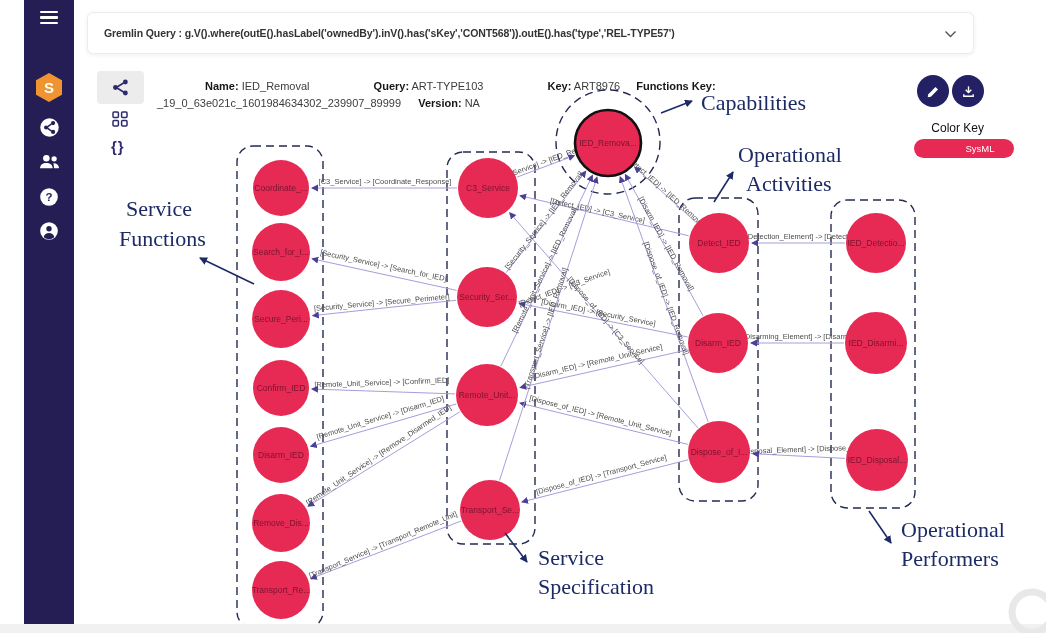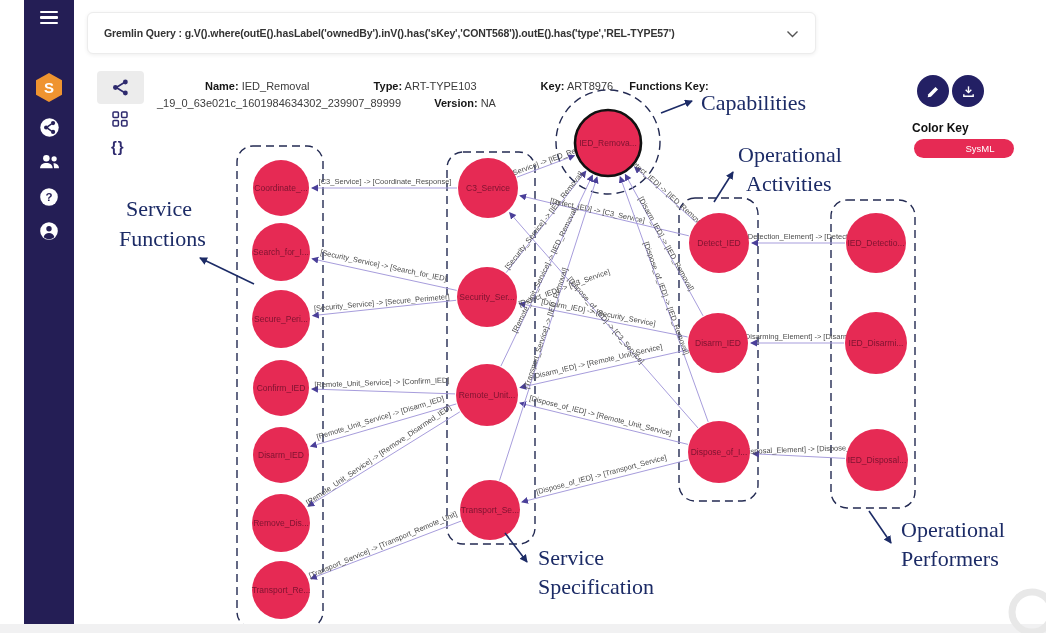--- a/index.html
+++ b/index.html
@@ -8,41 +8,41 @@
   
   .sidebar{position:absolute;left:24px;top:0;width:50px;height:624px;background:#241e55;}
   .menu-btn{position:absolute;left:16px;top:11px;width:18px;cursor:pointer;}
   .menu-btn span{display:block;height:2.2px;background:#fff;margin-bottom:3.2px;border-radius:1px;}
   .logo{position:absolute;left:12px;top:73px;width:26px;height:29px;background:#ef9430;
         clip-path:polygon(50% 0,100% 25%,100% 75%,50% 100%,0 75%,0 25%);
         display:flex;align-items:center;justify-content:center;
         color:#fff;font-weight:800;font-size:15px;}
   .side-icon{position:absolute;left:15px;width:21px;height:21px;}
   
-  .query-card{position:absolute;left:87px;top:12px;width:729px;height:42px;background:#fff;
+  .query-card{position:absolute;left:87px;top:12px;width:887px;height:42px;background:#fff;
         border:1px solid #ececec;border-radius:6px;box-shadow:0 1px 4px rgba(0,0,0,.07);
         display:flex;align-items:center;padding:0 16px;box-sizing:border-box;}
   .query-text{font-size:10.5px;font-weight:700;color:#333;letter-spacing:-.1px;white-space:nowrap;}
   .query-chevron{margin-left:auto;}
   
   .share-box{position:absolute;left:97px;top:71px;width:47px;height:33px;background:#ececec;
         border-radius:4px;display:flex;align-items:center;justify-content:center;}
   .grid-icon{position:absolute;left:112px;top:111px;}
   .braces{position:absolute;left:111px;top:138px;font-size:15px;font-weight:700;color:#2e2a6e;letter-spacing:1px;}
   
   .node-info{position:absolute;left:157px;top:78px;font-size:11px;color:#3c3c3c;line-height:17px;}
   .node-info b{color:#161616;}
   .ni-pair{margin-right:13px;padding-left:48px;}
-  .ni-lab2{margin-left:30px;}
+  .ni-lab2{margin-left:14px;}
   
   .circle-btn{position:absolute;width:32px;height:32px;border-radius:50%;background:#232064;
         display:flex;align-items:center;justify-content:center;cursor:pointer;}
   .btn-edit{left:917px;top:75px;} .btn-dl{left:952px;top:75px;}
-  .ck-title{position:absolute;left:912px;top:121px;width:72px;text-align:left;
-        font-size:12px;font-weight:700;color:#101010;}
+  .ck-title{position:absolute;left:912px;top:121px;width:72px;text-align:right;
+        font-size:12px;font-weight:400;color:#101010;}
   .ck-pill{position:absolute;left:914px;top:139px;width:68px;height:19px;border-radius:10px;
         background:#e62a54;color:#fff;font-size:9.5px;display:flex;align-items:center;
         justify-content:center;cursor:pointer;padding-left:32px;}
   
   #graph-svg{position:absolute;left:0;top:0;}
   .dashed{fill:none;stroke:#232a52;stroke-width:1.4;stroke-dasharray:8 5;}
   .edge{stroke:#a79ddc;stroke-width:1;}
   .elabel{font:7.5px "Liberation Sans",sans-serif;fill:#4d4d4d;text-anchor:middle;}
   .node{fill:#e62a54;}
   .cap{stroke:#111;stroke-width:2.6;}
@@ -248,21 +248,21 @@
         <rect x="9.6" y="1" width="5.4" height="5.4" rx="1"></rect>
       <rect x="1" y="9.6" width="5.4" height="5.4" rx="1"></rect>
         <rect x="9.6" y="9.6" width="5.4" height="5.4" rx="1"></rect>
     </svg>
   </div>
   <div class="braces">{}</div>
 
   <div class="node-info">
     <div class="ni-line">
       <span class="ni-pair"><b>Name:</b> <span>IED_Removal</span></span>
-      <span class="ni-pair"><b>Type:</b> <span>ART-TYPE103</span></span>
+      <span class="ni-pair"><b>Query:</b> <span>ART-TYPE103</span></span>
       <span class="ni-pair"><b>Key:</b> <span>ART8976</span></span>
       <b>Functions Key:</b>
     </div>
     <div class="ni-line">
       <span>_19_0_63e021c_1601984634302_239907_89999</span>
       <b class="ni-lab2">Version:</b>
       <span>NA</span>
     </div>
   </div>
 

